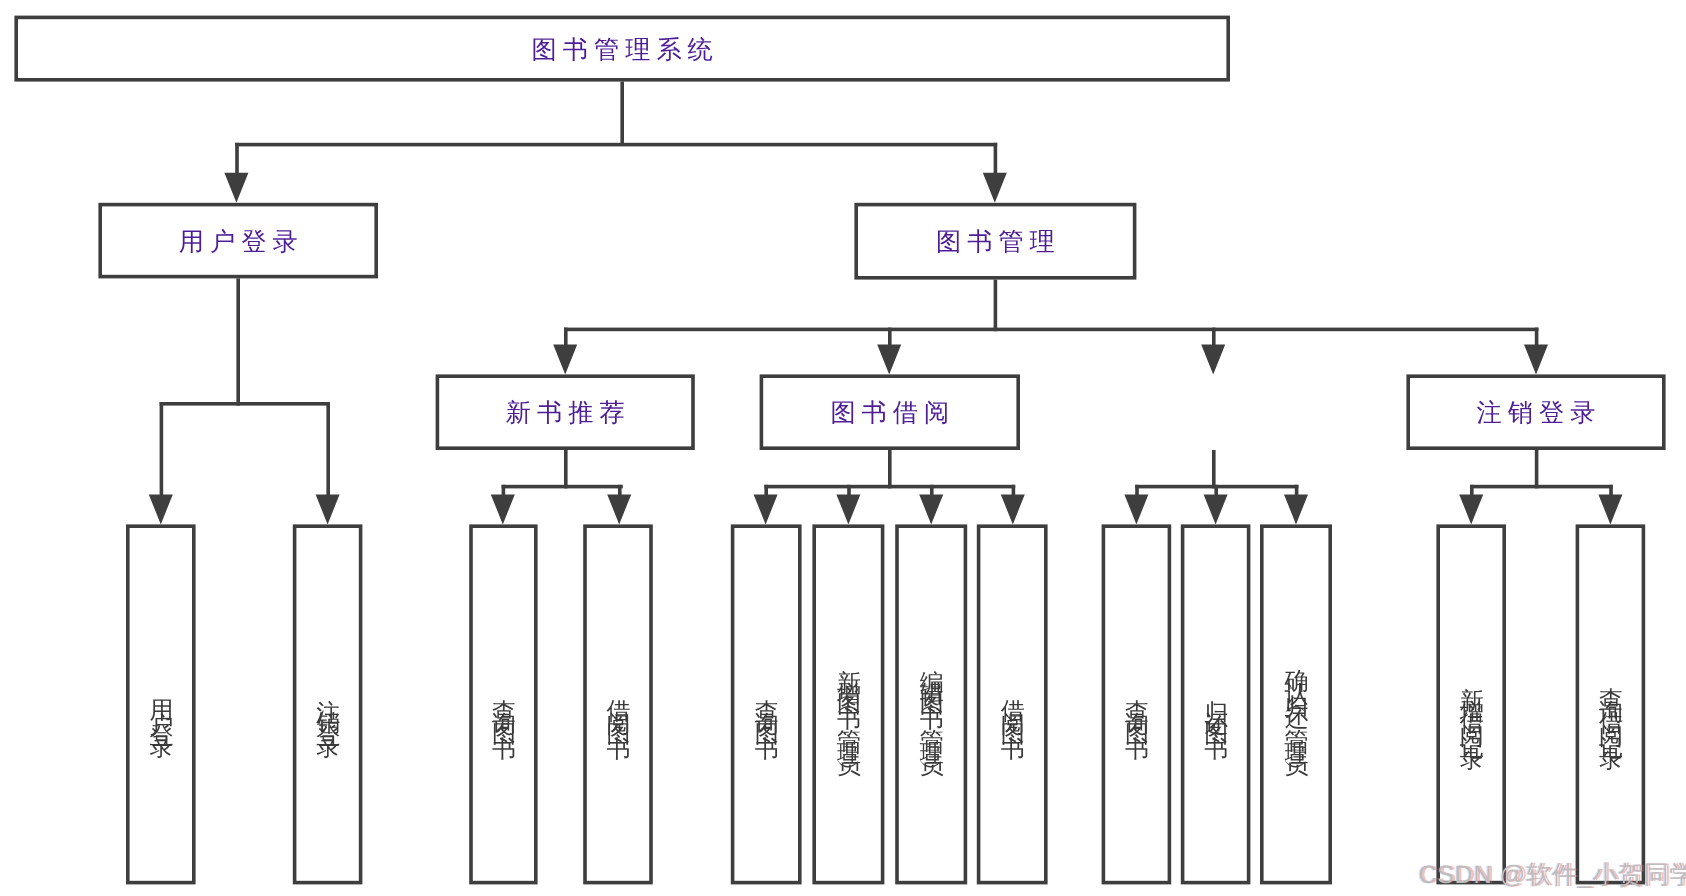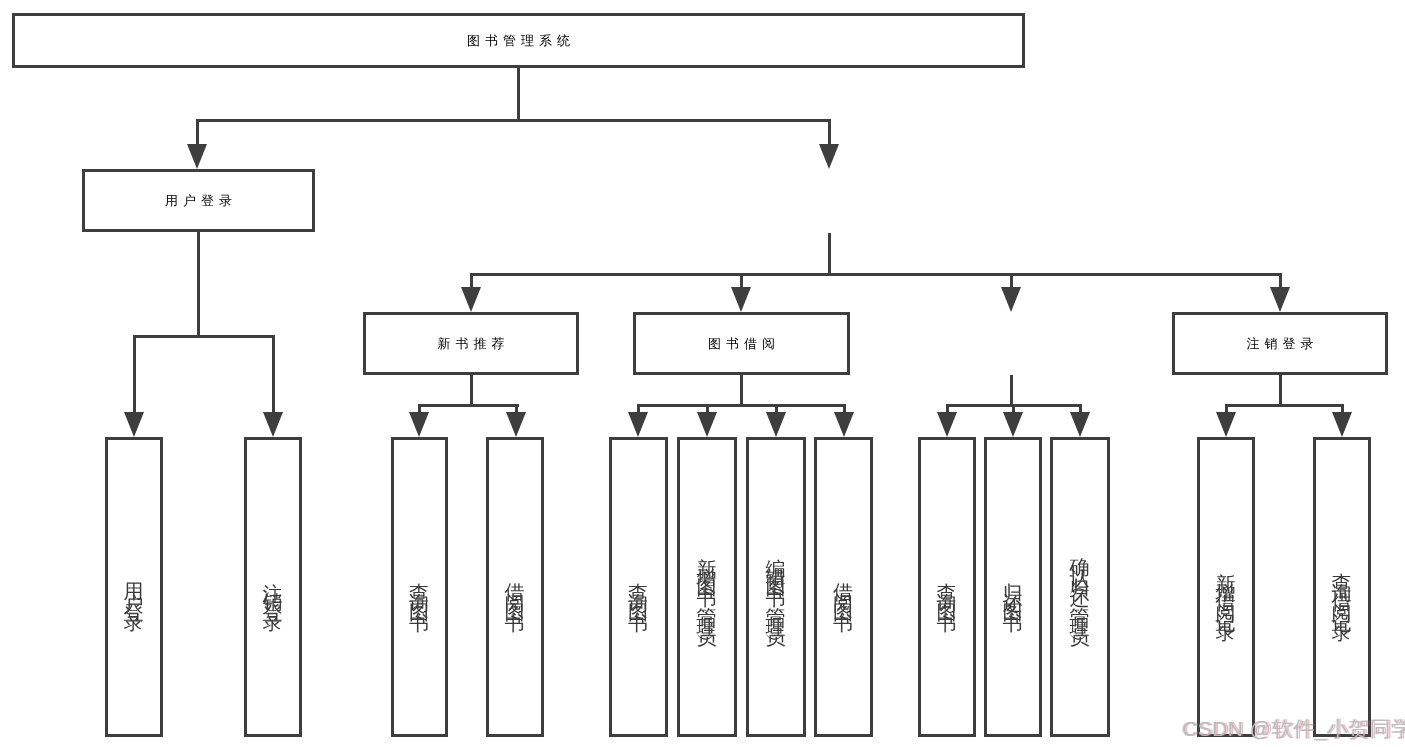--- a/index.html
+++ b/index.html
@@ -16,22 +16,22 @@
     font-family: "Liberation Sans", "DejaVu Sans", sans-serif;
   }
   .box {
     position: absolute;
     box-sizing: border-box;
     border: 3px solid #3e3e3e;
     background: #ffffff;
     display: flex;
     align-items: center;
     justify-content: center;
-    color: #000000;
-    font-size: 13px;
+    color: #4c1d95;
+    font-size: 21px;
     letter-spacing: 5px;
     white-space: nowrap;
   }
   .box .lbl { text-indent: 5px; }
   .vbox {
     position: absolute;
     box-sizing: border-box;
     border: 3px solid #3e3e3e;
     background: #ffffff;
     display: flex;
@@ -84,20 +84,23 @@
 
   <div class="vline" style="left:517px; top:68px; height:53px;"></div>
   <div class="hline" style="left:196px; top:119px; width:635px;"></div>
   <div class="vline" style="left:196px; top:119px; height:31px;"></div>
   <div class="arrow" style="left:187px; top:144px;"></div>
   <div class="vline" style="left:828px; top:119px; height:31px;"></div>
   <div class="arrow" style="left:819px; top:144px;"></div>
 
   <div class="box" style="left:82px; top:169px; width:233px; height:63px;">
     <span class="lbl">用户登录</span>
+  </div>
+  <div class="box" style="left:712px; top:169px; width:235px; height:64px;">
+    <span class="lbl">图书管理</span>
   </div>
 
   <div class="vline" style="left:197px; top:232px; height:106px;"></div>
   <div class="hline" style="left:133px; top:335px; width:142px;"></div>
   <div class="vline" style="left:133px; top:335px; height:85px;"></div>
   <div class="arrow" style="left:124px; top:412px;"></div>
   <div class="vline" style="left:272px; top:335px; height:85px;"></div>
   <div class="arrow" style="left:263px; top:412px;"></div>
 
   <div class="vline" style="left:828px; top:233px; height:43px;"></div>

